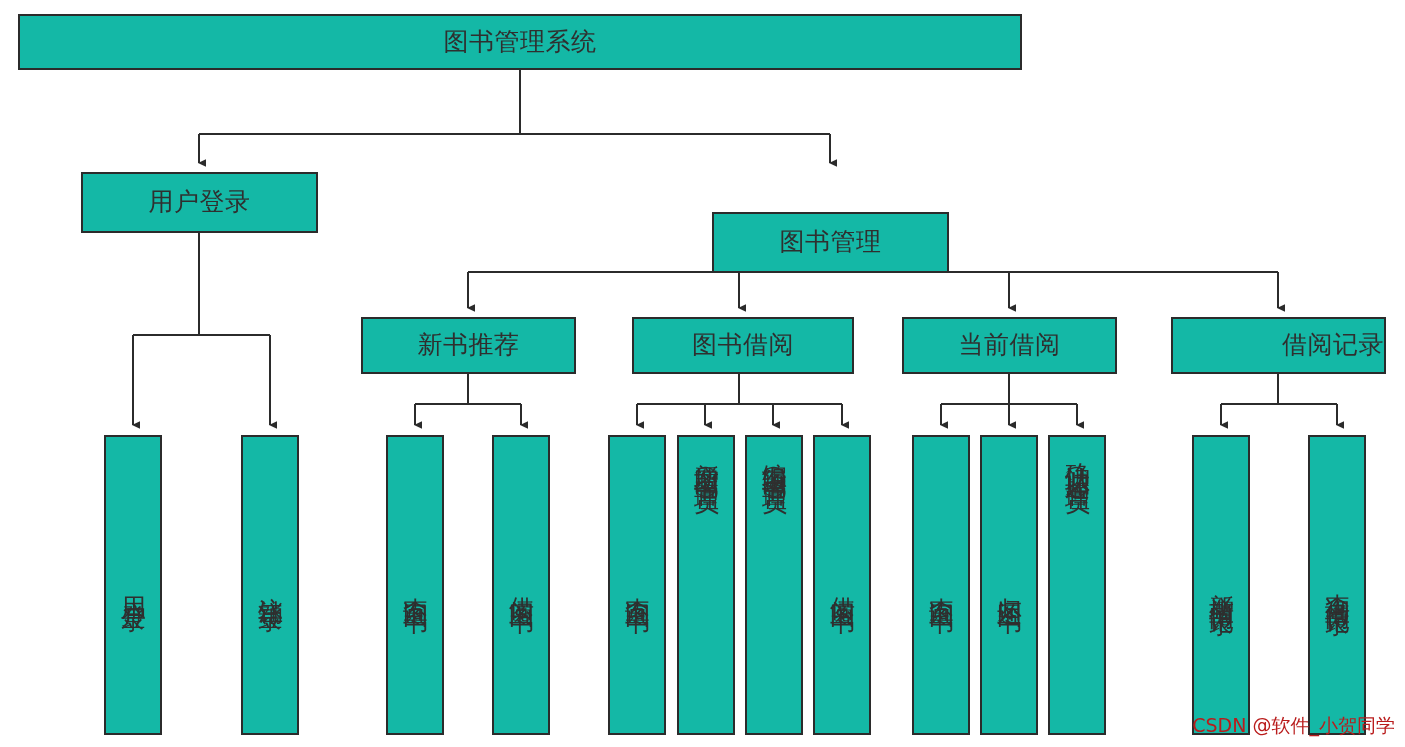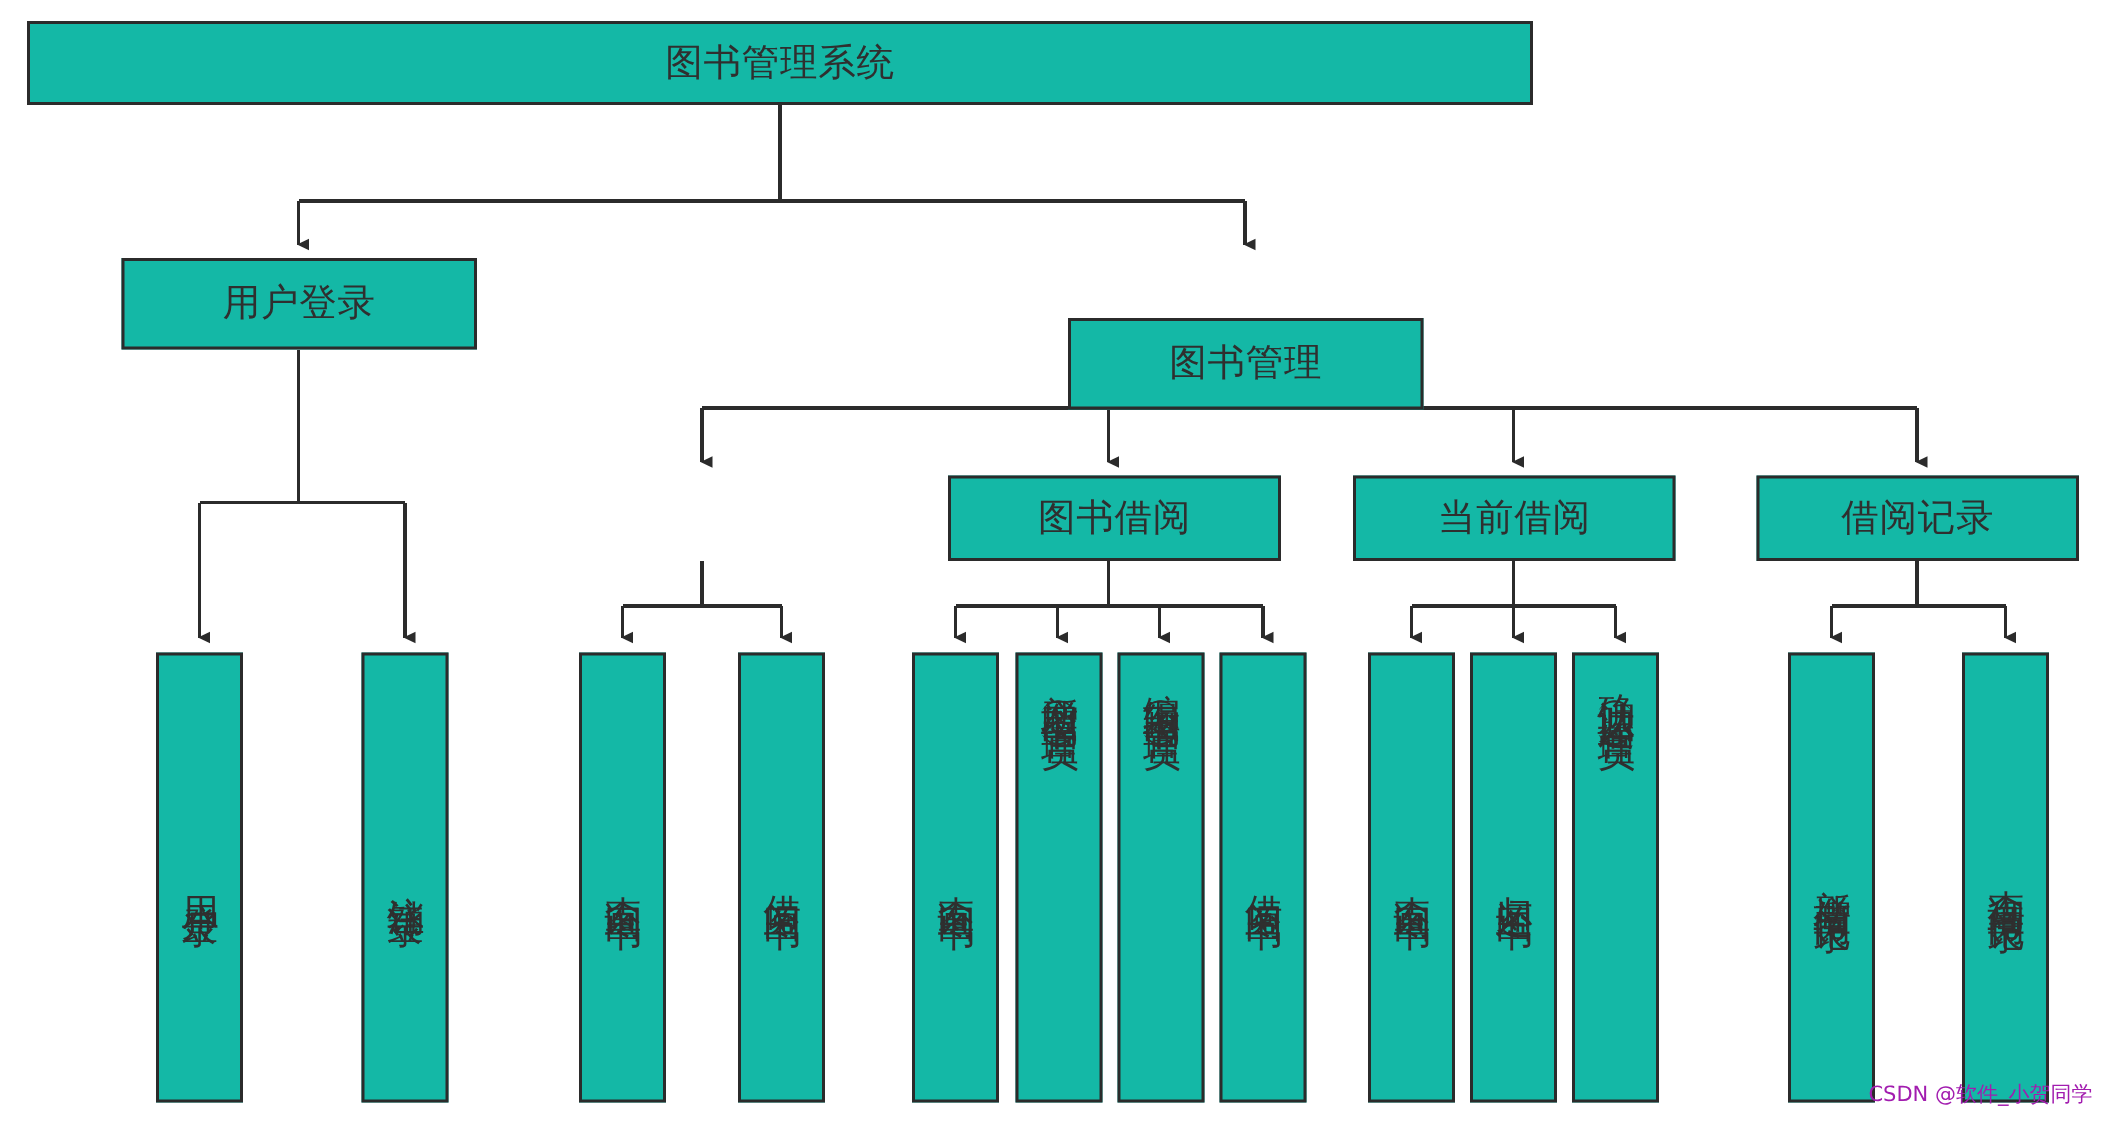--- a/index.html
+++ b/index.html
@@ -66,22 +66,22 @@
     white-space: nowrap;
   }
   .node.vert.c4 { padding-top: 0; align-items: center; }
   .node.vert.c6 { padding-top: 0; align-items: center; }
   .node.vert.c8 { padding-top: 6px; align-items: flex-start; }
 
   #watermark {
     position: absolute;
     right: 10px;
     bottom: 8px;
-    font-size: 14px;
-    color: #a21caf;
+    font-size: 19px;
+    color: #b91c1c;
     white-space: nowrap;
     pointer-events: none;
   }
 </style>
 </head>
 <body>
 
 <div id="diagram-root">
 
   <svg id="edge-layer" viewBox="0 0 1405 747" xmlns="http://www.w3.org/2000/svg">
@@ -140,30 +140,33 @@
   </div>
 
   <div class="node horiz" style="left:81px; top:172px; width:237px; height:61px;">
     <span class="node-label">用户登录</span>
   </div>
 
   <div class="node horiz" style="left:712px; top:172px; width:237px; height:61px;margin-top:40px;">
     <span class="node-label">图书管理</span>
   </div>
 
+  <div class="node horiz" style="left:361px; top:317px; width:215px; height:57px;">
+    <span class="node-label">新书推荐</span>
+  </div>
 
   <div class="node horiz" style="left:632px; top:317px; width:222px; height:57px;">
     <span class="node-label">图书借阅</span>
   </div>
 
   <div class="node horiz" style="left:902px; top:317px; width:215px; height:57px;">
     <span class="node-label">当前借阅</span>
   </div>
 
-  <div class="node horiz" style="left:1171px; top:317px; width:215px; height:57px;">
+  <div class="node horiz" style="left:1171px; top:317px; width:215px; height:57px;justify-content:flex-end;">
     <span class="node-label">借阅记录</span>
   </div>
 
   <div class="node vert c4" style="left:104px; top:435px; width:58px; height:300px;">
     <span class="node-label">用户登录</span>
   </div>
 
   <div class="node vert c4" style="left:241px; top:435px; width:58px; height:300px;">
     <span class="node-label">注销登录</span>
   </div>

